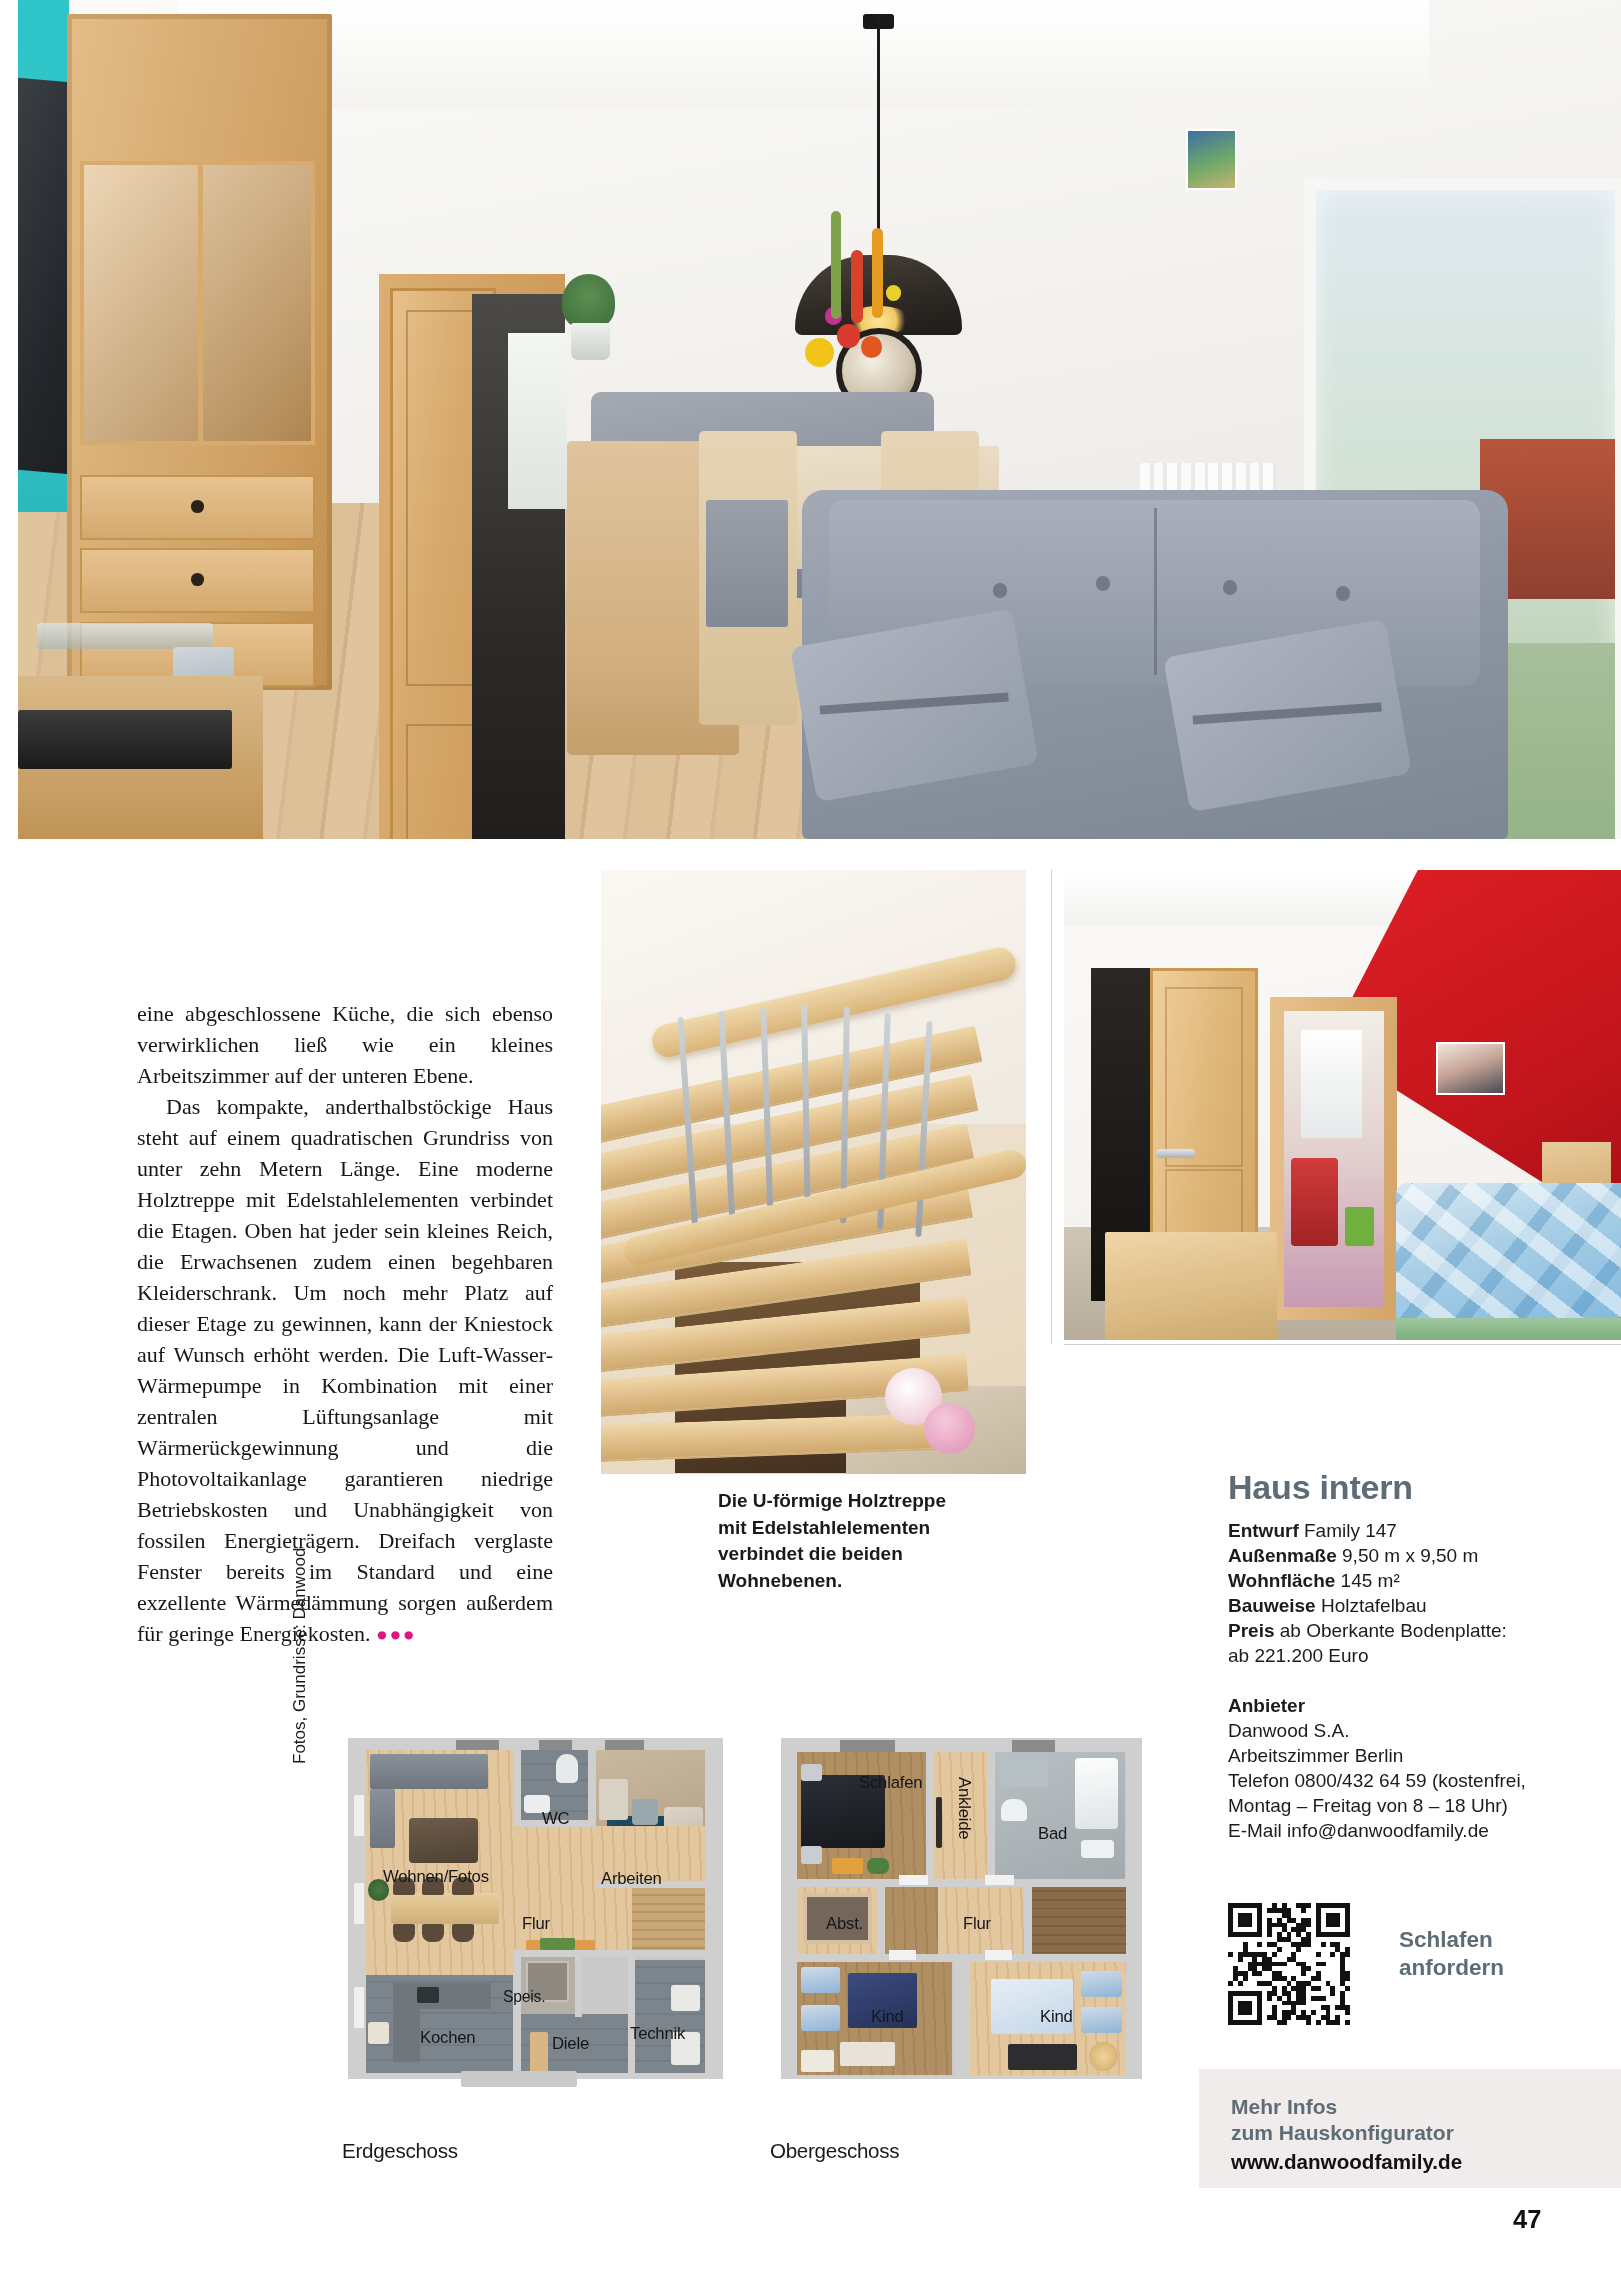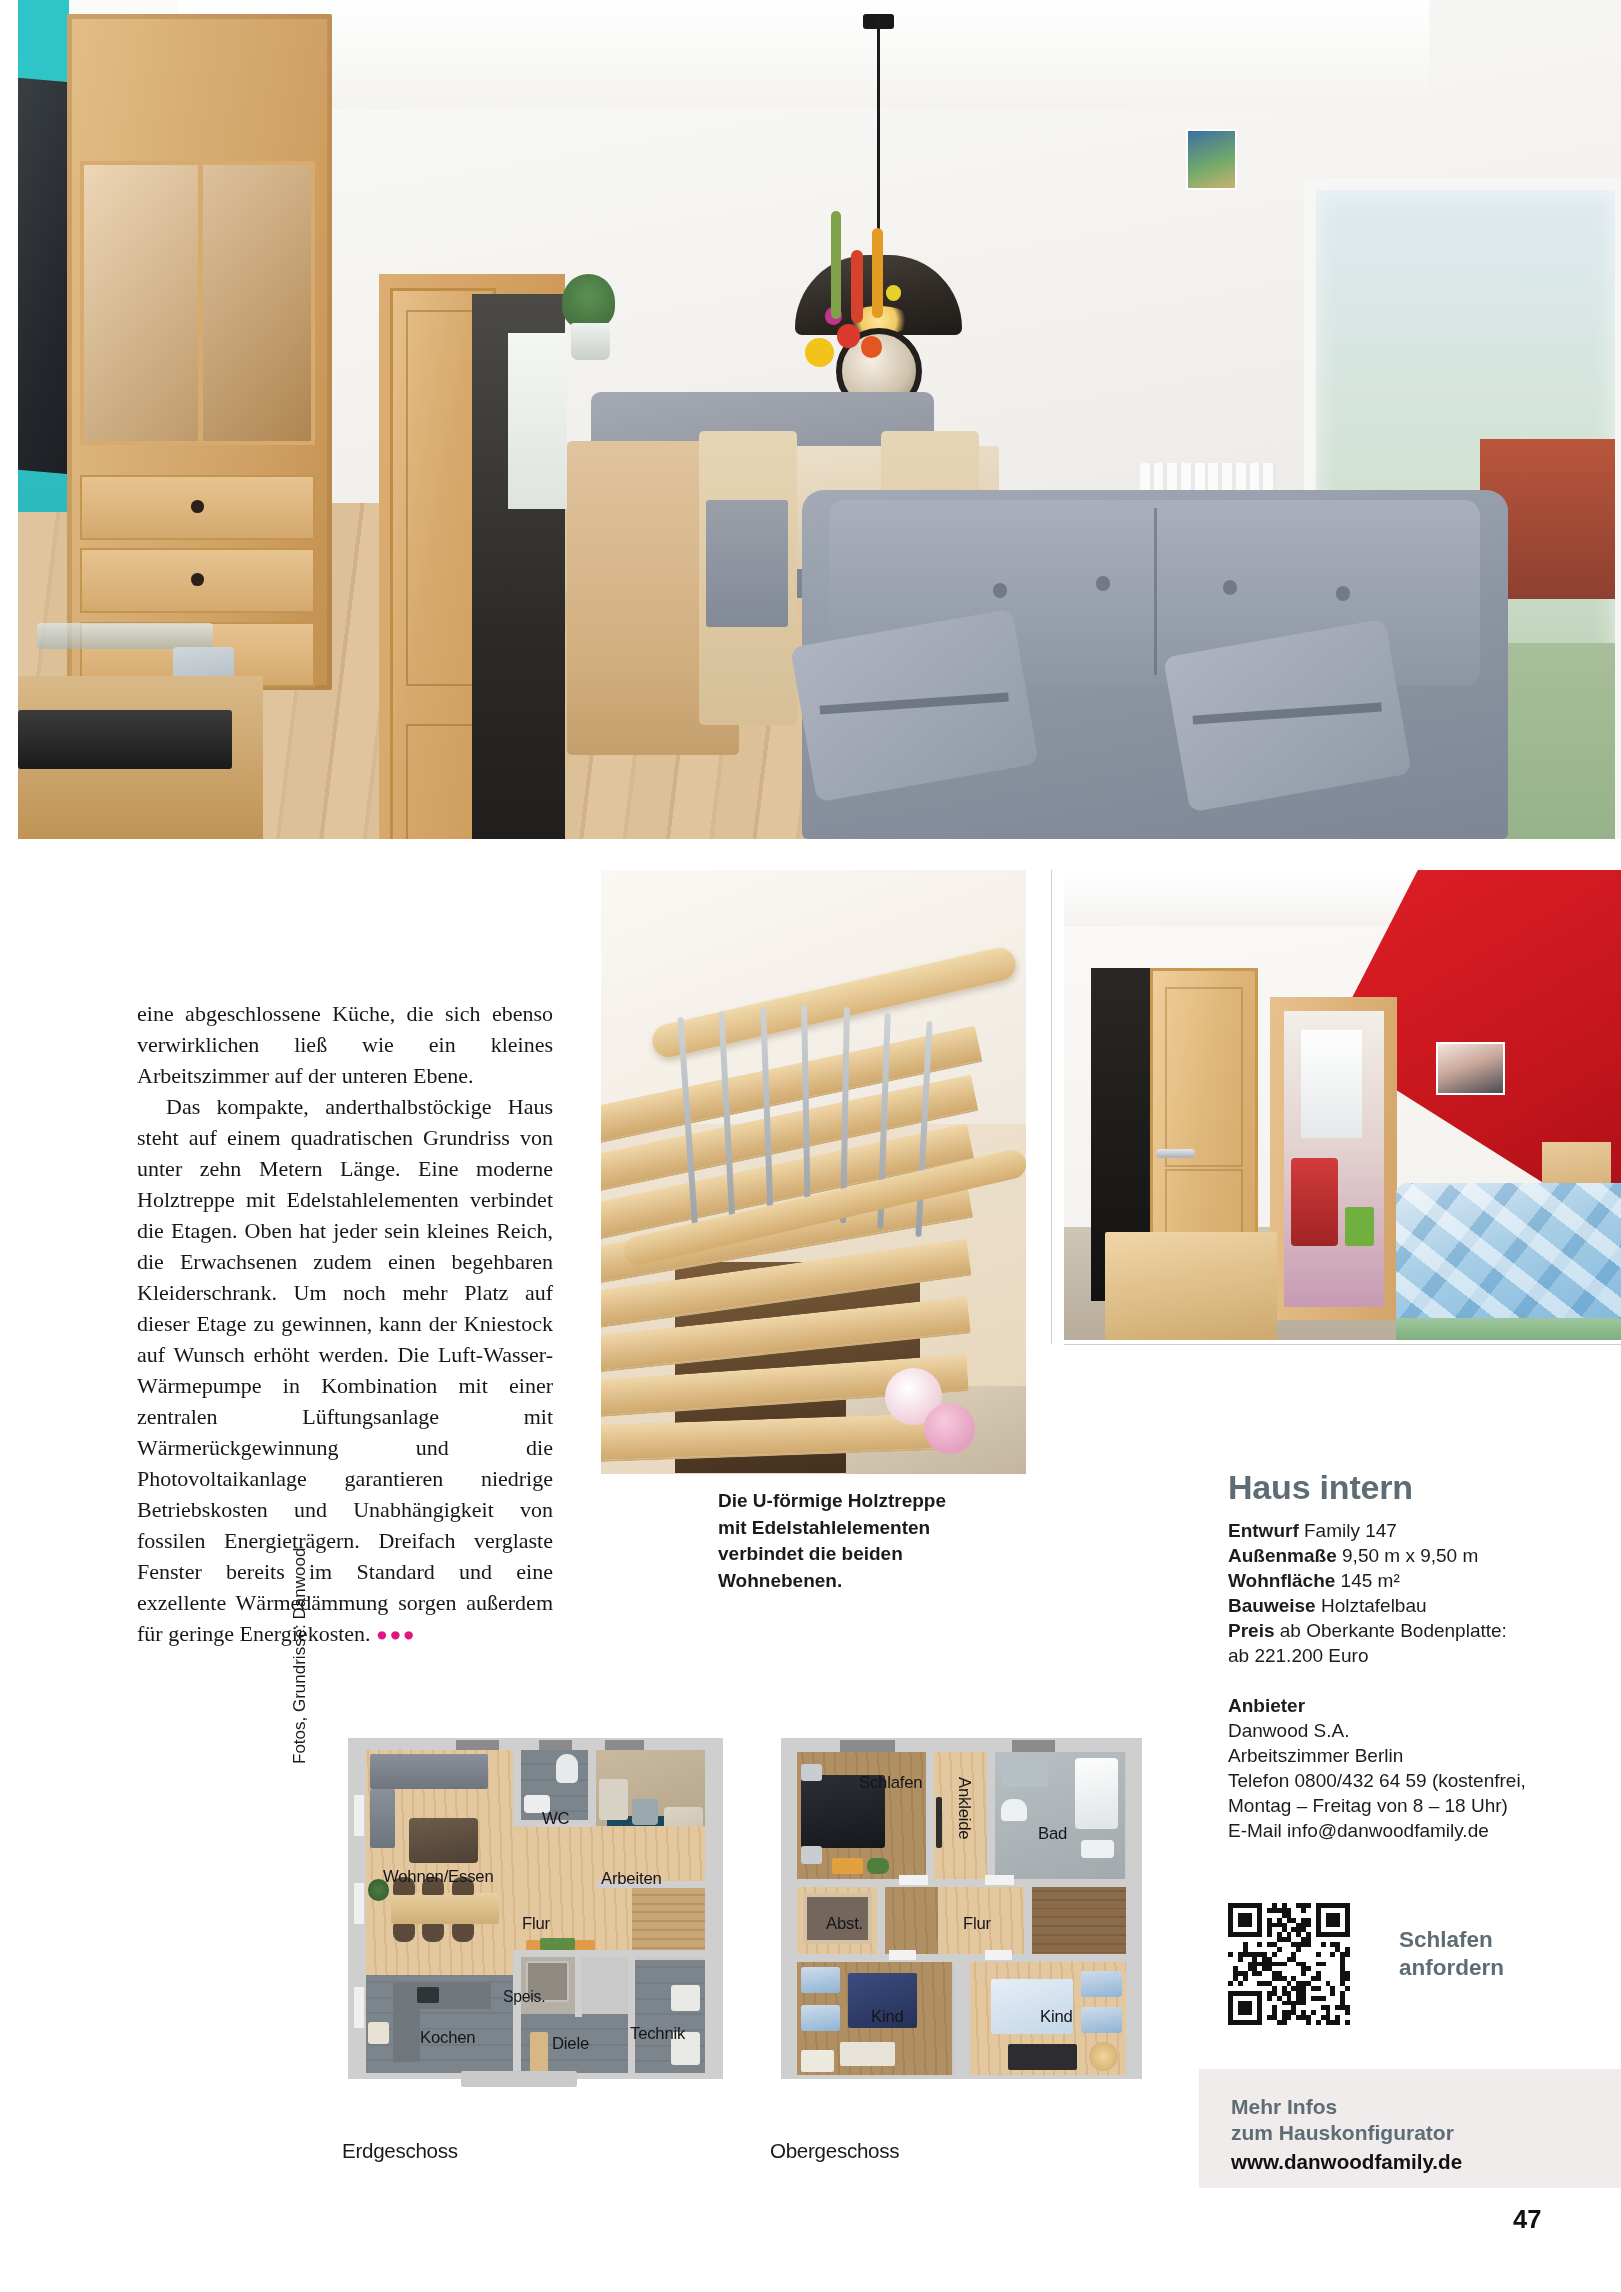--- a/index.html
+++ b/index.html
@@ -1366,21 +1366,21 @@
     <div class="wallline" style="left:165px;top:212px;width:7.8px;height:125px;"></div>
     <div class="wallline" style="left:227px;top:218px;width:6.9px;height:61px;"></div>
     <div class="wallline" style="left:280px;top:218px;width:6.9px;height:120px;"></div>
     <div class="wallline" style="left:108px;top:2px;width:43px;height:9.8px;background:#8b8b8b"></div>
     <div class="wallline" style="left:191px;top:2px;width:33px;height:9.8px;background:#8b8b8b"></div>
     <div class="wallline" style="left:257px;top:2px;width:39px;height:9.8px;background:#8b8b8b"></div>
     <div class="wallline" style="left:5.9px;top:57px;width:9.8px;height:41px;background:#f0f0f0"></div>
     <div class="wallline" style="left:5.9px;top:145px;width:9.8px;height:41px;background:#f0f0f0"></div>
     <div class="wallline" style="left:5.9px;top:249px;width:9.8px;height:41px;background:#f0f0f0"></div>
 
-    <span class="lbl" style="left:35px;top:129px;font-size:16.7px;">Wohnen/Essen</span>
+    <span class="lbl" style="left:35px;top:129px;font-size:16.7px;">Wohnen/Fotos</span>
     <span class="lbl" style="left:194px;top:71px;font-size:16.7px;">WC</span>
     <span class="lbl" style="left:253px;top:131px;font-size:16.7px;">Arbeiten</span>
     <span class="lbl" style="left:174px;top:176px;font-size:16.7px;">Flur</span>
     <span class="lbl" style="left:155px;top:250px;font-size:15.7px;">Speis.</span>
     <span class="lbl" style="left:72px;top:290px;font-size:16.7px;">Kochen</span>
     <span class="lbl" style="left:204px;top:296px;font-size:16.7px;">Diele</span>
     <span class="lbl" style="left:282px;top:286px;font-size:16.7px;">Technik</span>
   </div>
   <div class="fur" style="position:absolute;left:461px;top:2071px;width:116px;height:15.7px;background:#c9c9c9;"></div>
 

